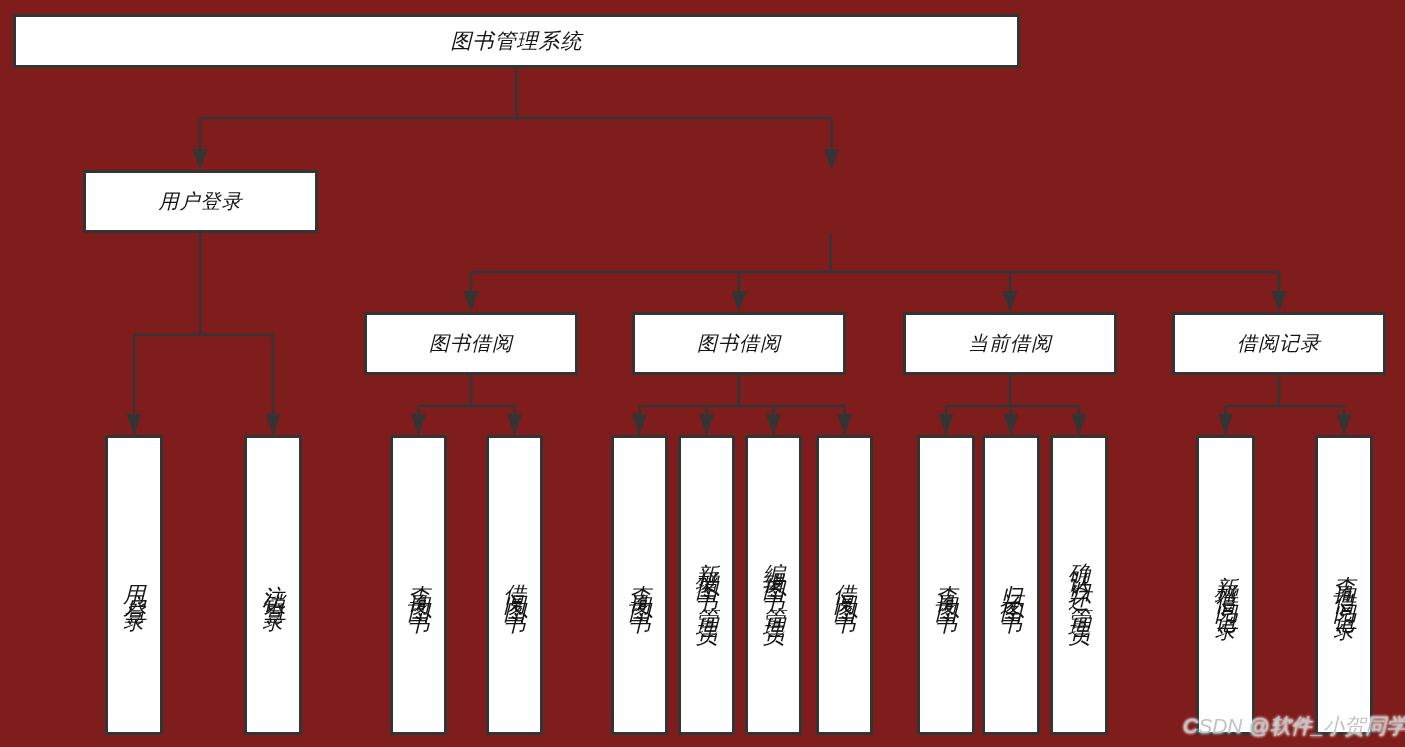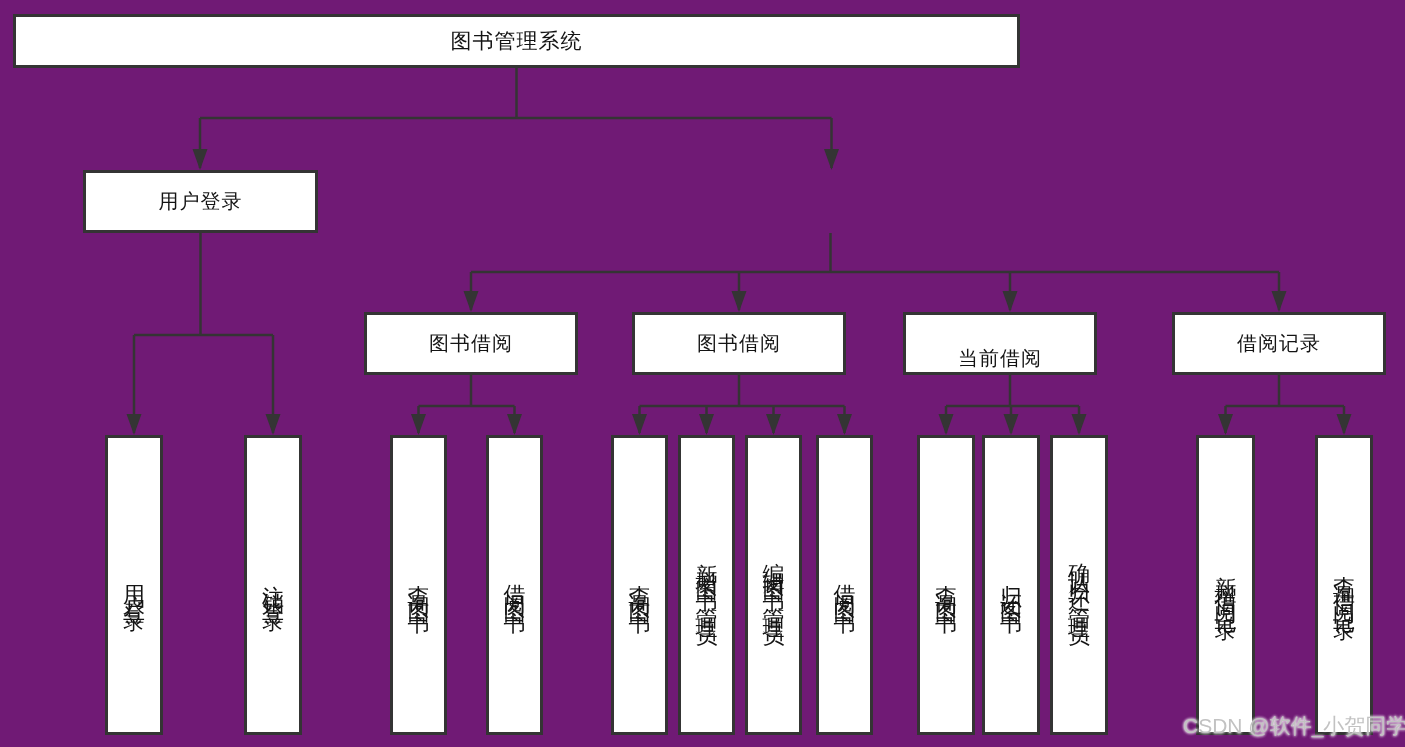--- a/index.html
+++ b/index.html
@@ -4,24 +4,25 @@
 <style>
   html, body {
     margin: 0;
     padding: 0;
     background: #ffffff;
   }
   .canvas {
     position: relative;
     width: 1405px;
     height: 747px;
-    background: #701a75;
+    background: #7f1d1d;
     overflow: hidden;
     font-family: "Liberation Sans", sans-serif;
     color: #141414;
+    font-style: italic;
   }
   .wires {
     position: absolute;
     left: 0; top: 0;
     width: 1405px; height: 747px;
   }
   .node {
     position: absolute;
     box-sizing: border-box;
     background: #ffffff;
@@ -109,21 +110,21 @@
   <div class="node hnode" style="left:83px; top:170px; width:235px; height:63px;">
     <span>用户登录</span>
   </div>
 
   <div class="node hnode" style="left:364px; top:312px; width:214px; height:63px;">
     <span>图书借阅</span>
   </div>
   <div class="node hnode" style="left:632px; top:312px; width:214px; height:63px;">
     <span>图书借阅</span>
   </div>
-  <div class="node hnode" style="left:903px; top:312px; width:194px; height:63px;align-items:flex-end;">
+  <div class="node hnode" style="left:903px; top:312px; width:214px; height:63px;">
     <span>当前借阅</span>
   </div>
   <div class="node hnode" style="left:1172px; top:312px; width:214px; height:63px;">
     <span>借阅记录</span>
   </div>
 
   <div class="node vnode" style="left:105px; top:435px; width:58px; height:300px;">
     <span>用户登录</span>
   </div>
   <div class="node vnode" style="left:244px; top:435px; width:58px; height:300px;">

